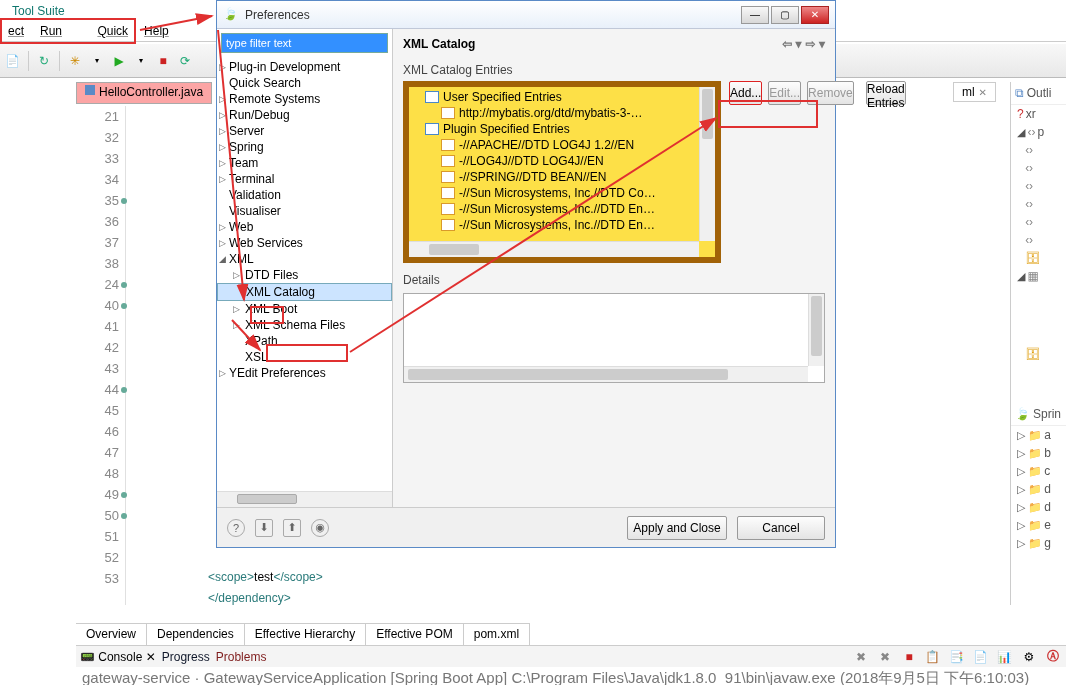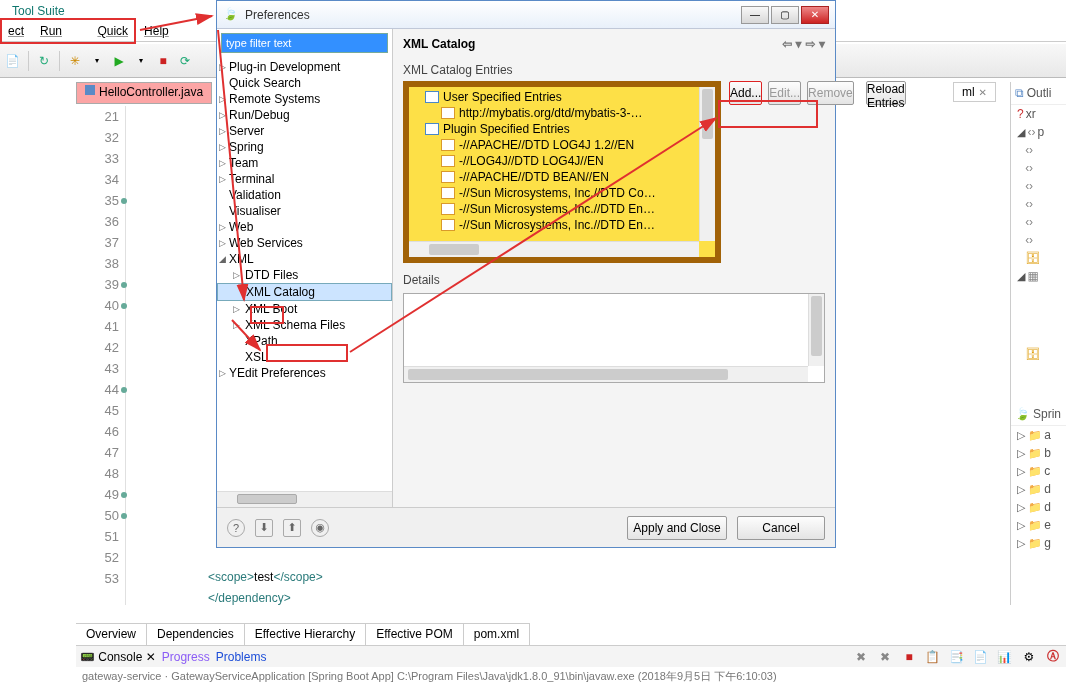--- a/index.html
+++ b/index.html
@@ -24,21 +24,21 @@
 .editor-bottom-tabs { position: absolute; bottom: 40px; left: 76px; height: 22px; display: flex; border-top: 1px solid #ccc; background: #f4f4f4; }
 .ebt { padding: 3px 10px; border-right: 1px solid #ccc; background: #fff; }
 
 
 .right-panel { position: absolute; top: 82px; right: 0; width: 56px; bottom: 80px; background: #fff; border-left: 1px solid #ccc; }
 .rp-head { padding: 4px; border-bottom: 1px solid #eee; font-size: 11px; color: #555; }
 .rp-item { padding: 2px 6px; font-size: 11px; color: #555; display: flex; align-items: center; gap: 2px; }
 
 
 .console-bar { position: absolute; bottom: 18px; left: 76px; right: 0; height: 22px; background: #f4f4f4; border-top: 1px solid #ccc; display: flex; align-items: center; padding: 0 4px; gap: 6px; }
-.console-status { position: absolute; bottom: 0; left: 76px; right: 0; height: 18px; font-size: 11px; color: #777; padding: 2px 6px; overflow: hidden; white-space: nowrap; }
+.console-status { position: absolute; bottom: 0; left: 76px; right: 0; height: 18px; font-size: 15px; color: #777; padding: 2px 6px; overflow: hidden; white-space: nowrap; }
 
 
 .dialog { position: absolute; top: 0; left: 216px; width: 620px; height: 548px; background: #f0f0f0; border: 1px solid #5a8ac6; box-shadow: none; }
 .dlg-titlebar { height: 28px; background: linear-gradient(#fff,#e8f0fa); display: flex; align-items: center; padding: 0 6px; border-bottom: 1px solid #c0c8d8; }
 .dlg-titlebar .ico { width: 16px; height: 16px; margin-right: 6px; }
 .dlg-title { flex: 1; color: #333; }
 .win-btns { display: flex; gap: 2px; }
 .win-btn { width: 28px; height: 18px; background: linear-gradient(#f8f8f8,#d8d8d8); border: 1px solid #999; display: flex; align-items: center; justify-content: center; font-size: 10px; }
 .win-close { background: linear-gradient(#e88,#c22); color: #fff; border-color: #a22; }
 
@@ -136,21 +136,21 @@
 
 <div class="editor-gutter" id="gutter">
     <div class="ln">21</div>
     <div class="ln">32</div>
     <div class="ln">33</div>
     <div class="ln">34</div>
     <div class="ln mark">35</div>
     <div class="ln">36</div>
     <div class="ln">37</div>
     <div class="ln">38</div>
-    <div class="ln mark">39</div>
+    <div class="ln mark">24</div>
     <div class="ln mark">40</div>
     <div class="ln">41</div>
     <div class="ln">42</div>
     <div class="ln">43</div>
     <div class="ln mark">44</div>
     <div class="ln">45</div>
     <div class="ln">46</div>
     <div class="ln">47</div>
     <div class="ln">48</div>
     <div class="ln mark">49</div>
@@ -195,22 +195,22 @@
   <div class="rp-item">▷ 📁 <span>b</span></div>
   <div class="rp-item">▷ 📁 <span>c</span></div>
   <div class="rp-item">▷ 📁 <span>d</span></div>
   <div class="rp-item">▷ 📁 <span>d</span></div>
   <div class="rp-item">▷ 📁 <span>e</span></div>
   <div class="rp-item">▷ 📁 <span>g</span></div>
 </div>
 
 <div class="console-bar">
   <span>📟 <span>Console</span> ✕</span>
-  <span style="color:#8b5cf6"><span>Progress</span></span>
-  <span style="color:#1d4ed8"><span>Problems</span></span>
+  <span style="color:#0f172a"><span>Progress</span></span>
+  <span style="color:#7f1d1d"><span>Problems</span></span>
   <span style="flex:1"></span>
   <span class="tb-btn" style="color:#888">✖</span>
   <span class="tb-btn" style="color:#888">✖</span>
   <span class="tb-btn" style="color:#c22">■</span>
   <span class="tb-btn">📋</span>
   <span class="tb-btn">📑</span>
   <span class="tb-btn">📄</span>
   <span class="tb-btn">📊</span>
   <span class="tb-btn">⚙</span>
   <span class="tb-btn" style="color:#c33;font-weight:bold">Ⓐ</span>
@@ -268,21 +268,21 @@
       </div>
       <div class="section-lbl">XML Catalog Entries</div>
       <div class="entries-wrap">
         <div class="entries-box">
           <div class="entries-inner" id="entries">
               <div class="ent-row l1"><span class="arr">◢</span><span class="eico eico-folder"></span><span>User Specified Entries</span></div>
               <div class="ent-row l2"><span class="eico eico-doc"></span><span>http://mybatis.org/dtd/mybatis-3-…</span></div>
               <div class="ent-row l1"><span class="arr">◢</span><span class="eico eico-folder"></span><span>Plugin Specified Entries</span></div>
               <div class="ent-row l2"><span class="eico eico-doc"></span><span>-//APACHE//DTD LOG4J 1.2//EN</span></div>
               <div class="ent-row l2"><span class="eico eico-doc"></span><span>-//LOG4J//DTD LOG4J//EN</span></div>
-              <div class="ent-row l2"><span class="eico eico-doc"></span><span>-//APACHE//DTD BEAN//EN</span></div>
+              <div class="ent-row l2"><span class="eico eico-doc"></span><span>-//SPRING//DTD BEAN//EN</span></div>
               <div class="ent-row l2"><span class="eico eico-doc"></span><span>-//Sun Microsystems, Inc.//DTD Co…</span></div>
               <div class="ent-row l2"><span class="eico eico-doc"></span><span>-//Sun Microsystems, Inc.//DTD En…</span></div>
               <div class="ent-row l2"><span class="eico eico-doc"></span><span>-//Sun Microsystems, Inc.//DTD En…</span></div>
             </div>
           <div class="vscroll">
               <div class="vthumb"></div>
             </div>
           <div class="hscroll">
               <div class="hthumb"></div>
             </div>

